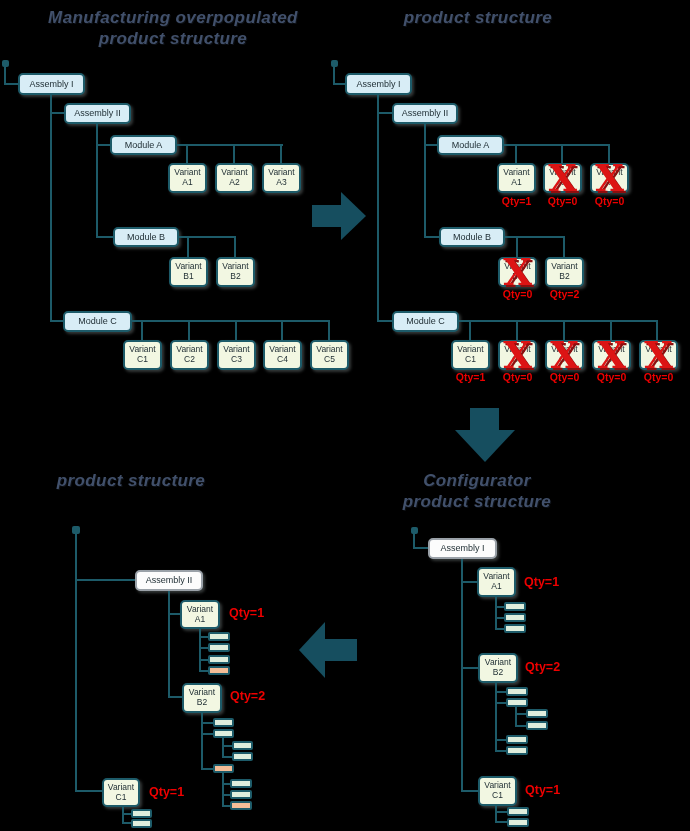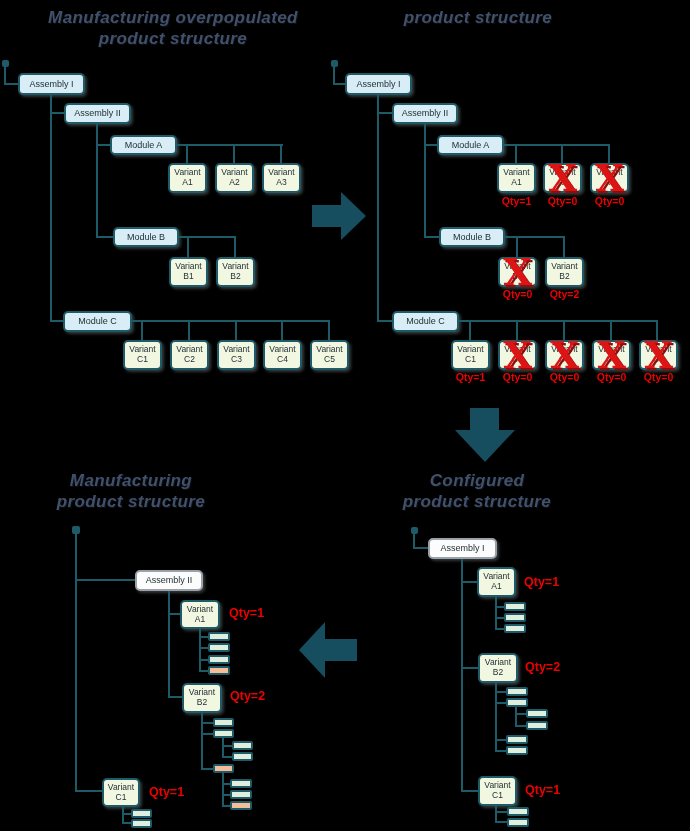--- a/index.html
+++ b/index.html
@@ -132,21 +132,21 @@
   <div class="qty" style="left:451px;top:371px;width:39px">Qty=1</div>
   <div class="qty" style="left:498px;top:371px;width:39px">Qty=0</div>
   <div class="qty" style="left:545px;top:371px;width:39px">Qty=0</div>
   <div class="qty" style="left:592px;top:371px;width:39px">Qty=0</div>
   <div class="qty" style="left:639px;top:371px;width:39px">Qty=0</div>
 
   <div class="arrow-stem" style="left:470px;top:408px;width:29px;height:23px"></div>
   <div class="tri" style="left:455px;top:430px;border-left:30px solid transparent;border-right:30px solid transparent;border-top:32px solid #164e5f"></div>
 
   <div class="qtitle" style="left:377px;top:470px;width:200px">
-    <div>Configured</div>
+    <div>Configurator</div>
     <div>product structure</div>
   </div>
   <div class="dot" style="left:411px;top:527px;width:7px;height:7px"></div>
   <div class="vline" style="left:413px;top:531px;width:2px;height:18px"></div>
   <div class="hline" style="left:413px;top:547px;width:15px;height:2px"></div>
   <div class="node white" style="left:428px;top:538px;width:69px;height:21px">Assembly I</div>
   <div class="vline" style="left:461px;top:559px;width:2px;height:233px"></div>
   <div class="hline" style="left:461px;top:581px;width:16px;height:2px"></div>
   <div class="node" style="left:477px;top:567px;width:39px;height:30px">Variant A1</div>
   <div class="qty lg" style="left:524px;top:575px;width:40px">Qty=1</div>
@@ -180,21 +180,20 @@
   <div class="vline" style="left:495px;top:806px;width:2px;height:17px"></div>
   <div class="hline" style="left:495px;top:811px;width:12px;height:2px"></div>
   <div class="hline" style="left:495px;top:821px;width:12px;height:2px"></div>
   <div class="leaf" style="left:507px;top:807px;width:22px;height:9px"></div>
   <div class="leaf" style="left:507px;top:818px;width:22px;height:9px"></div>
 
   <div class="tri" style="left:299px;top:622px;border-top:28px solid transparent;border-bottom:28px solid transparent;border-right:26px solid #164e5f"></div>
   <div class="arrow-stem" style="left:325px;top:639px;width:32px;height:22px"></div>
 
   <div class="qtitle" style="left:31px;top:470px;width:200px">
-    <div>Manufacturing</div>
     <div>product structure</div>
   </div>
   <div class="dot" style="left:72px;top:526px;width:8px;height:8px"></div>
   <div class="vline" style="left:75px;top:533px;width:2px;height:259px"></div>
   <div class="hline" style="left:75px;top:579px;width:60px;height:2px"></div>
   <div class="node white" style="left:135px;top:570px;width:68px;height:21px">Assembly II</div>
   <div class="vline" style="left:168px;top:591px;width:2px;height:107px"></div>
   <div class="hline" style="left:168px;top:613px;width:12px;height:2px"></div>
   <div class="node" style="left:180px;top:600px;width:40px;height:29px">Variant A1</div>
   <div class="qty lg" style="left:229px;top:606px;width:40px">Qty=1</div>

